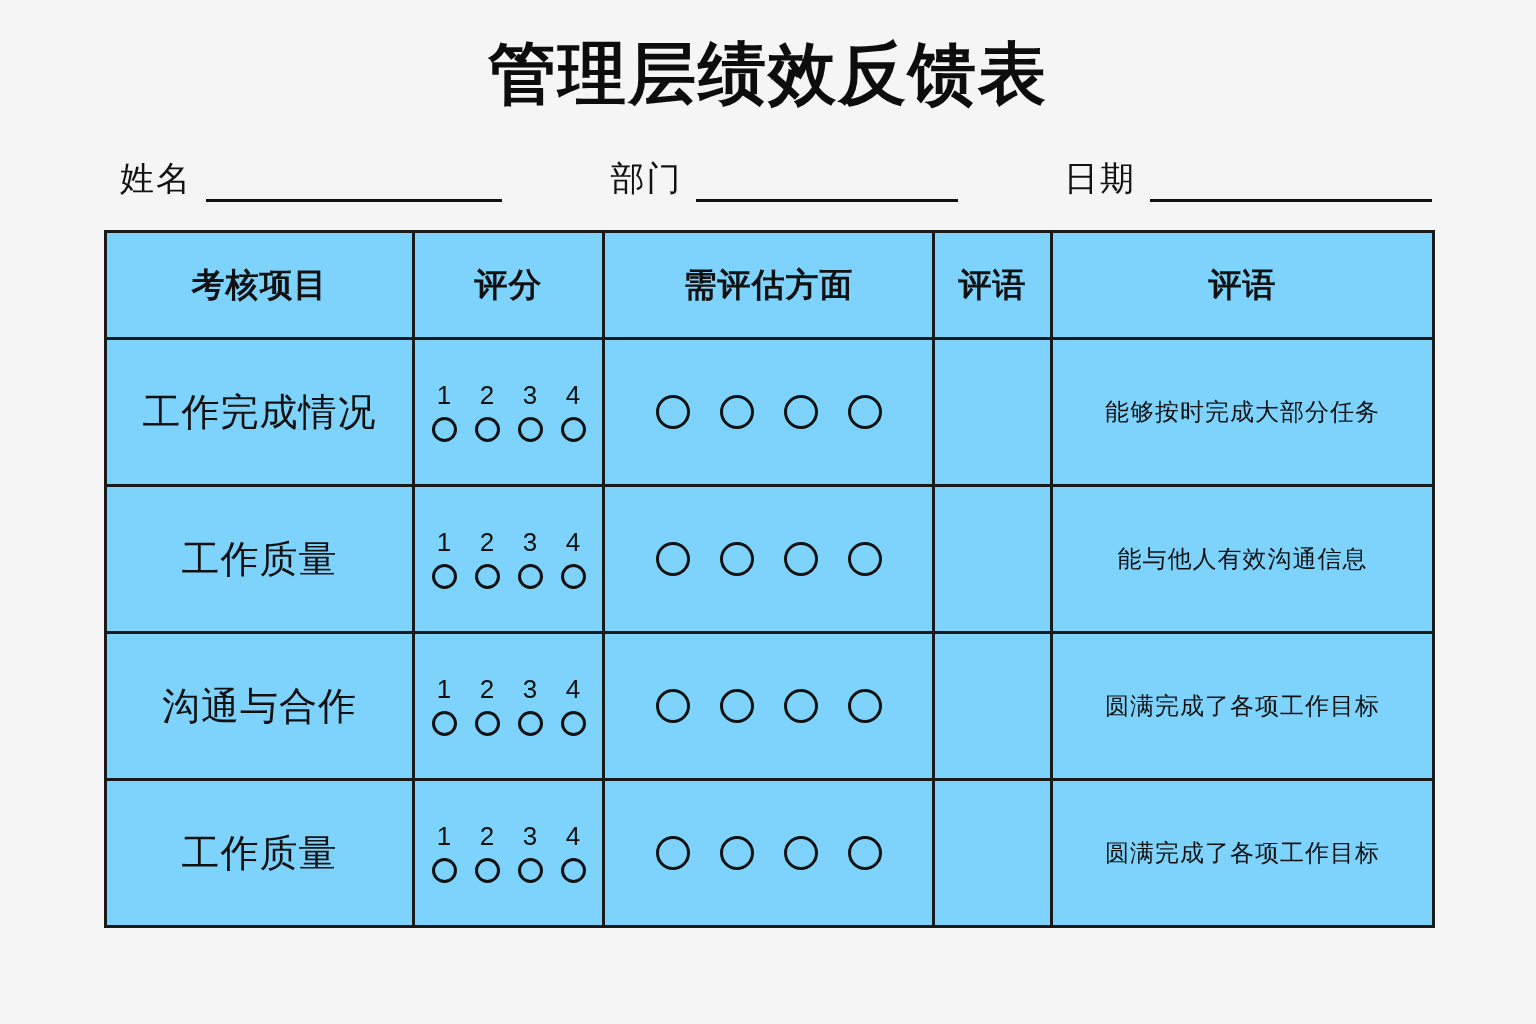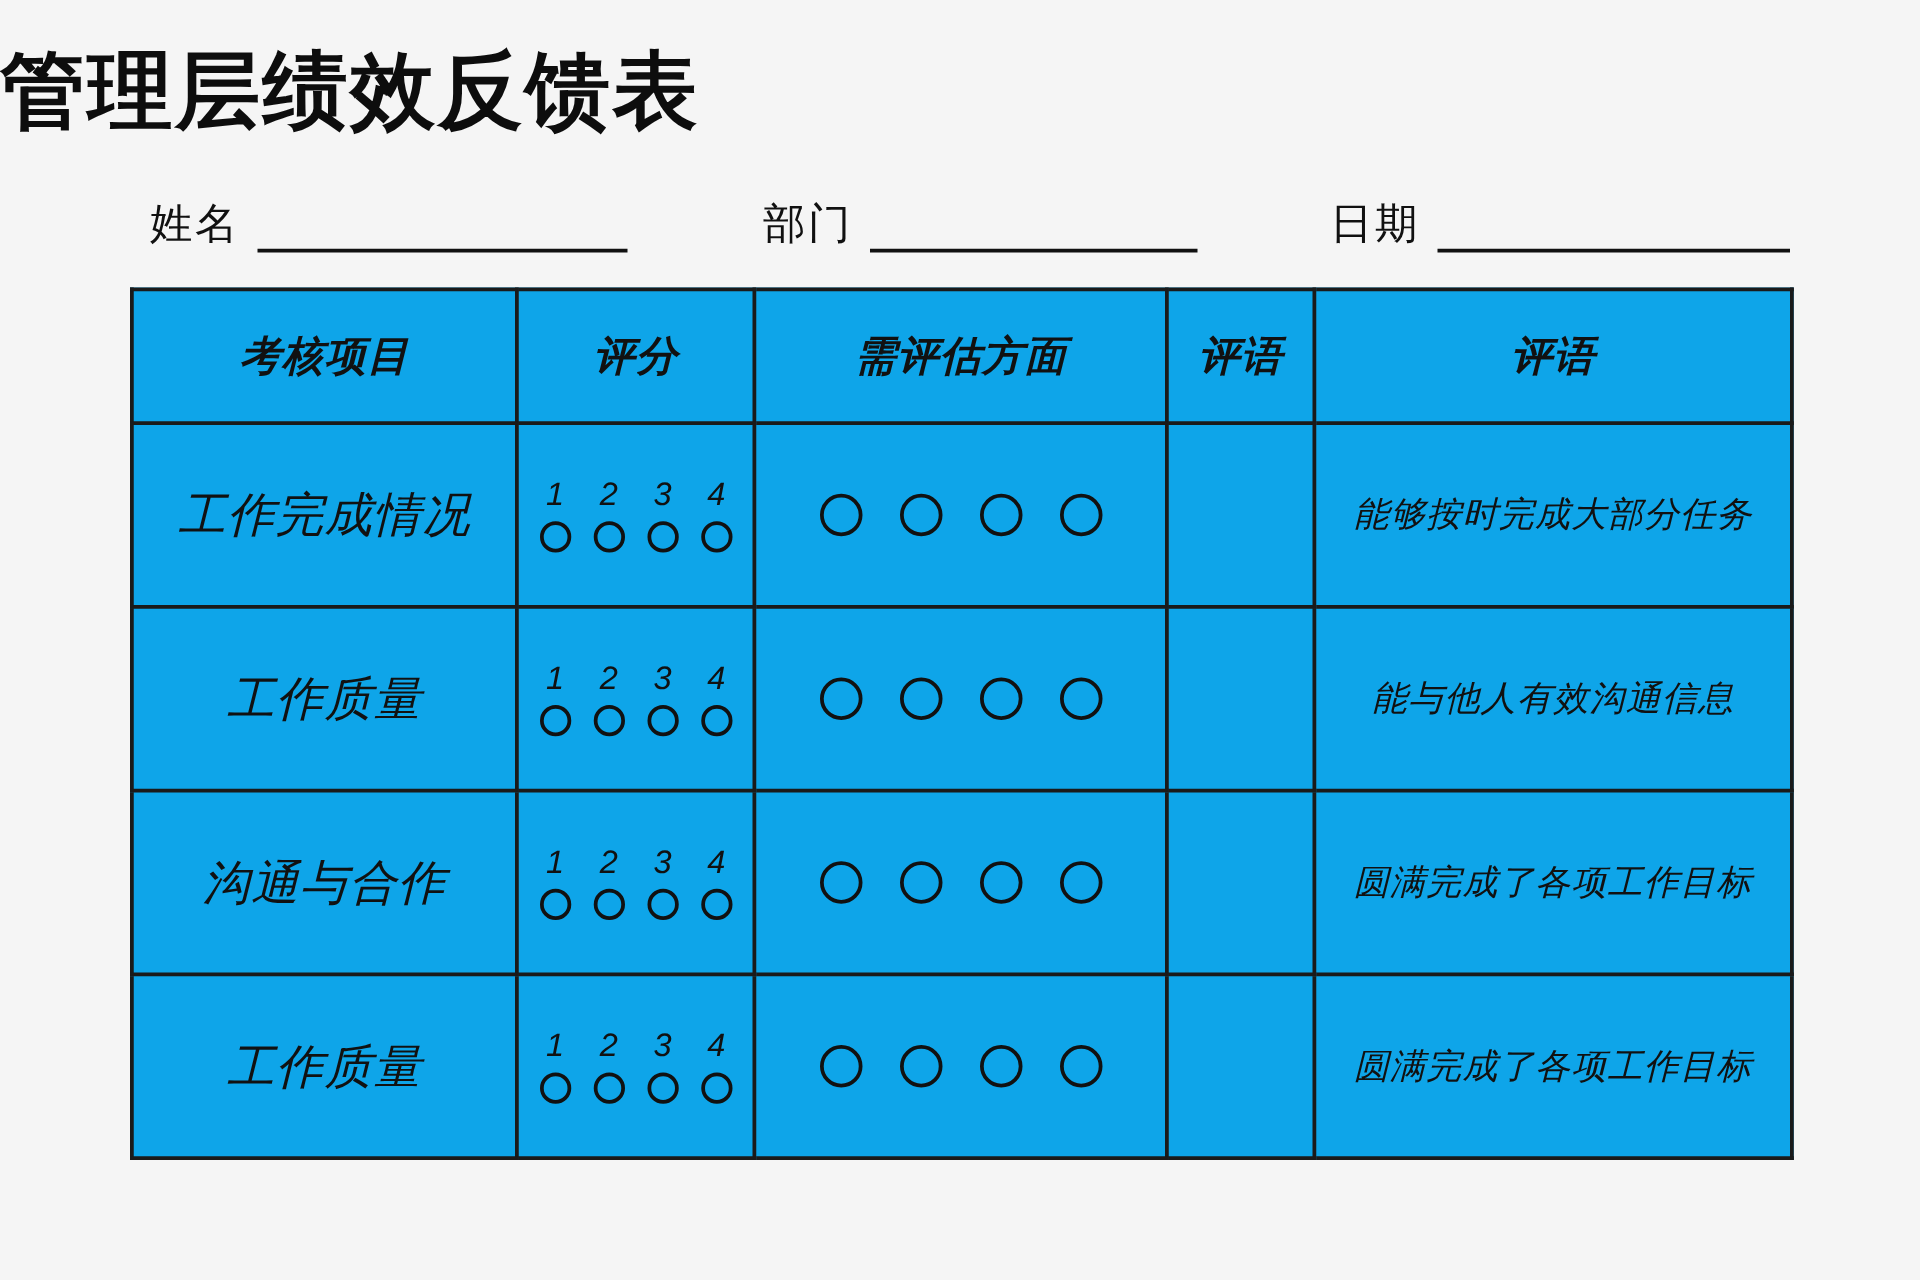--- a/index.html
+++ b/index.html
@@ -14,20 +14,21 @@
     color: #111111;
     overflow: hidden;
   }
   .page {
     position: relative;
     width: 1536px;
     height: 1024px;
     box-sizing: border-box;
   }
   .title {
+    text-align: center;
     font-size: 68px;
     font-weight: bold;
     letter-spacing: 2px;
     margin: 34px 0 0 0;
     line-height: 1.15;
     color: #0d0d0d;
   }
   .meta-row {
     display: flex;
     align-items: flex-end;
@@ -59,22 +60,21 @@
   .meta-gap-b { width: 72px; }
 
   .table-wrap {
     margin: 28px auto 0 auto;
     width: 1328px;
   }
   table.sheet {
     border-collapse: collapse;
     width: 100%;
     table-layout: fixed;
-    background: #0ea5e9;
-    font-style: italic;
+    background: #7dd3fc;
   }
   table.sheet th, table.sheet td {
     border: 3px solid #1a1a1a;
     text-align: center;
     vertical-align: middle;
     padding: 0;
   }
   table.sheet th {
     font-size: 33px;
     font-weight: bold;
@@ -86,21 +86,21 @@
   .col-aspect { width: 330px; }
   .col-note   { width: 118px; }
   .col-comment{ width: 382px; }
 
   td.item-cell {
     font-size: 38px;
     letter-spacing: 1px;
     height: 144px;
   }
   td.comment-cell {
-    font-size: 28px;
+    font-size: 24px;
     line-height: 1.32;
     padding: 6px 12px;
     letter-spacing: 1px;
   }
   td.score-cell, td.aspect-cell {
     padding: 8px 0;
   }
   .scale {
     display: flex;
     justify-content: center;

